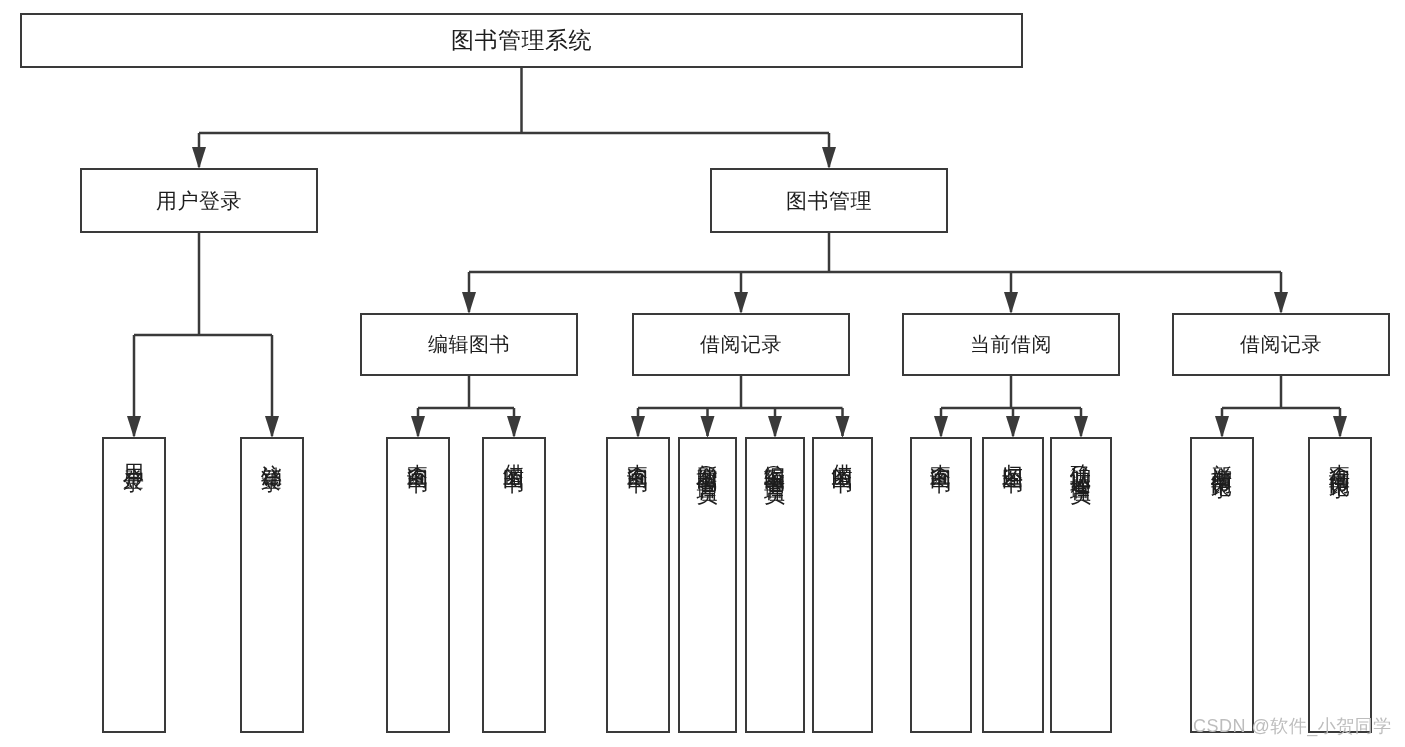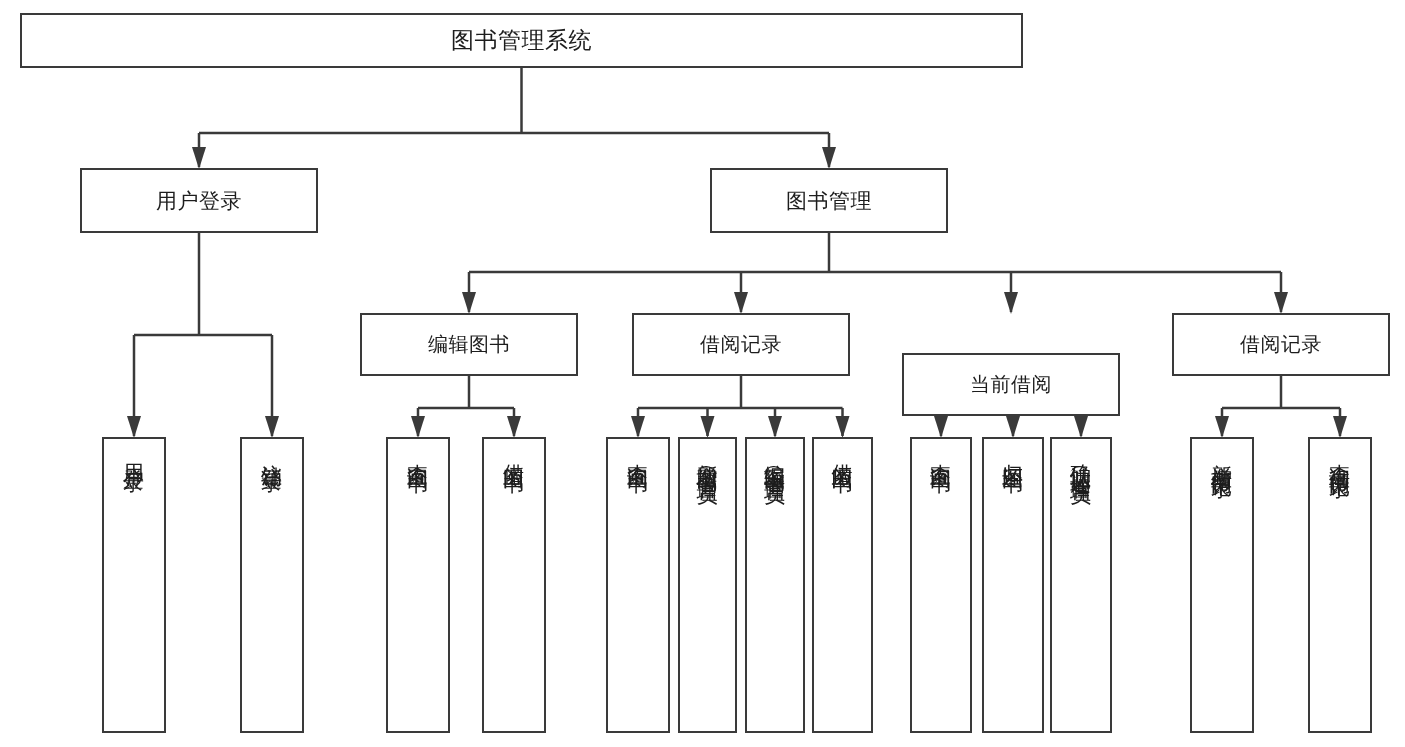--- a/index.html
+++ b/index.html
@@ -131,21 +131,21 @@
       </div>
       <div class="node lvl1 horiz" style="left: 710px; top: 168px; width: 238px; height: 65px; border-color: rgb(58, 58, 58); background: rgb(255, 255, 255);">
         <span class="label">图书管理</span>
       </div>
       <div class="node lvl2 horiz" style="left: 360px; top: 313px; width: 218px; height: 63px; border-color: rgb(58, 58, 58); background: rgb(255, 255, 255);">
         <span class="label">编辑图书</span>
       </div>
       <div class="node lvl2 horiz" style="left: 632px; top: 313px; width: 218px; height: 63px; border-color: rgb(58, 58, 58); background: rgb(255, 255, 255);">
         <span class="label">借阅记录</span>
       </div>
-      <div class="node lvl2 horiz" style="left: 902px; top: 313px; width: 218px; height: 63px; border-color: rgb(58, 58, 58); background: rgb(255, 255, 255); margin-top: 40px;">
+      <div class="node lvl2 horiz" style="left: 902px; top: 313px; width: 218px; height: 63px; border-color: rgb(58, 58, 58); background: rgb(255, 255, 255);">
         <span class="label">当前借阅</span>
       </div>
       <div class="node lvl2 horiz" style="left: 1172px; top: 313px; width: 218px; height: 63px; border-color: rgb(58, 58, 58); background: rgb(255, 255, 255); text-align: right;">
         <span class="label">借阅记录</span>
       </div>
       <div class="node lvl3 leaf vert" style="left: 102px; top: 437px; width: 64px; height: 296px; border-color: rgb(58, 58, 58); background: rgb(255, 255, 255);">
         <span class="label">用户登录</span>
       </div>
       <div class="node lvl3 leaf vert" style="left: 240px; top: 437px; width: 64px; height: 296px; border-color: rgb(58, 58, 58); background: rgb(255, 255, 255);">
         <span class="label">注销登录</span>
@@ -177,13 +177,14 @@
       <div class="node lvl3 leaf vert" style="left: 1050px; top: 437px; width: 62px; height: 296px; border-color: rgb(58, 58, 58); background: rgb(255, 255, 255);">
         <span class="label">确认归还（管理员）</span>
       </div>
       <div class="node lvl3 leaf vert" style="left: 1190px; top: 437px; width: 64px; height: 296px; border-color: rgb(58, 58, 58); background: rgb(255, 255, 255);">
         <span class="label">新增借阅记录</span>
       </div>
       <div class="node lvl3 leaf vert" style="left: 1308px; top: 437px; width: 64px; height: 296px; border-color: rgb(58, 58, 58); background: rgb(255, 255, 255);">
         <span class="label">查询借阅记录</span>
       </div>
     </div>
+  <div class="watermark" style="left: 1193px; top: 714px; color: rgb(189, 189, 189);">CSDN @软件_小贺同学</div>
 </div>
 
 </body></html>

